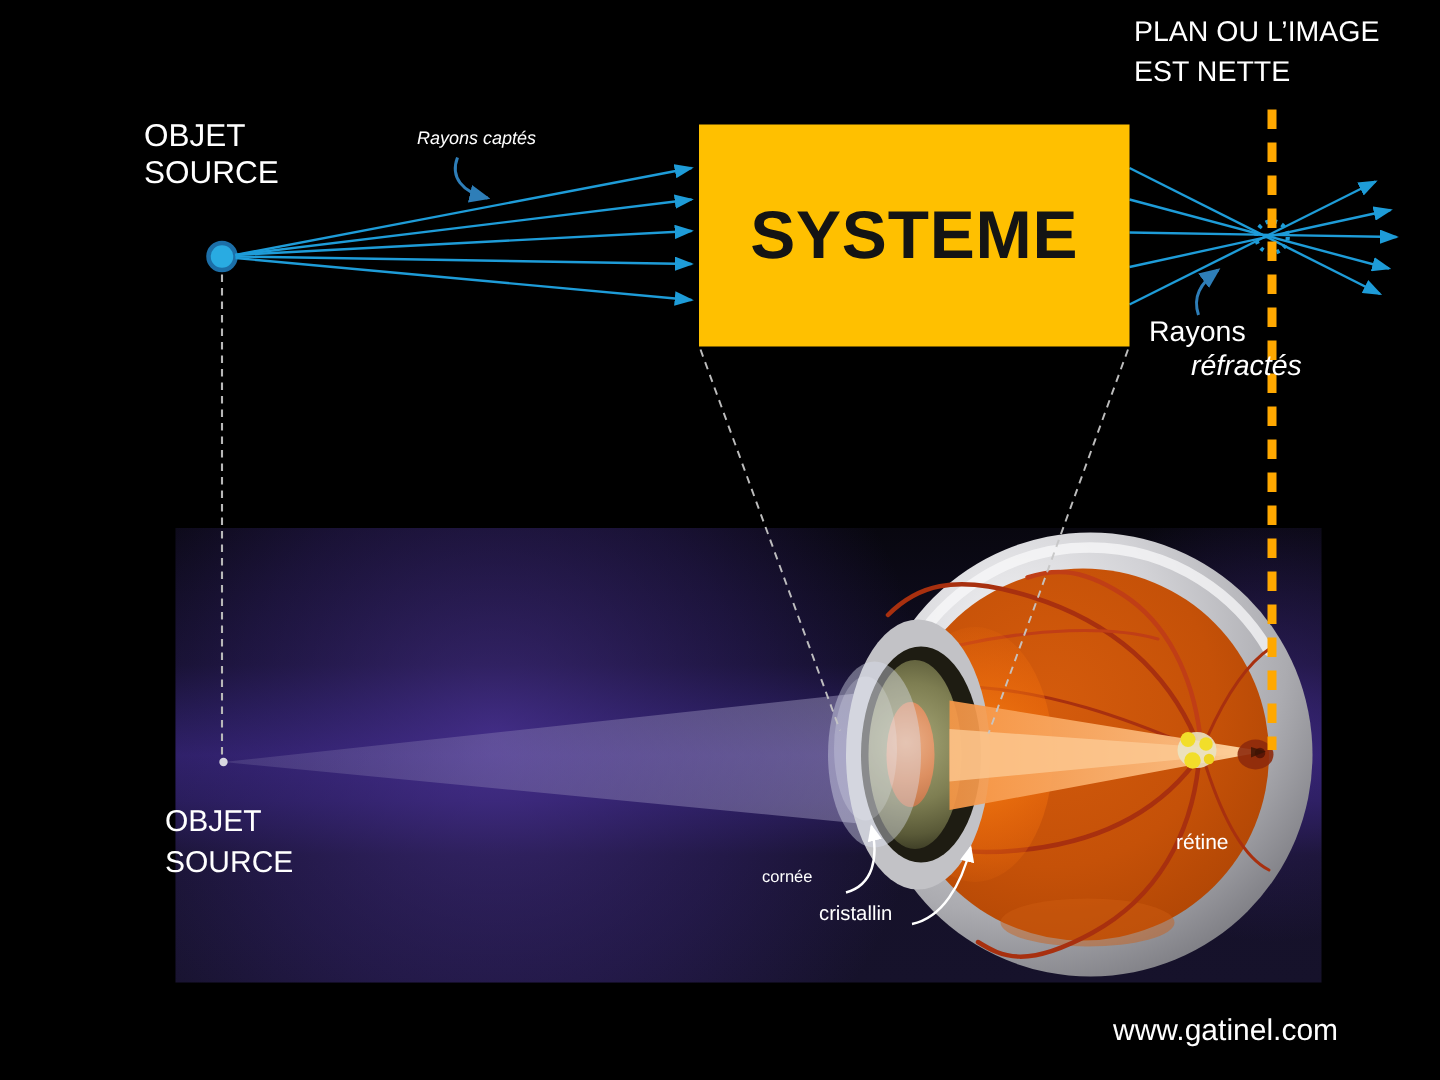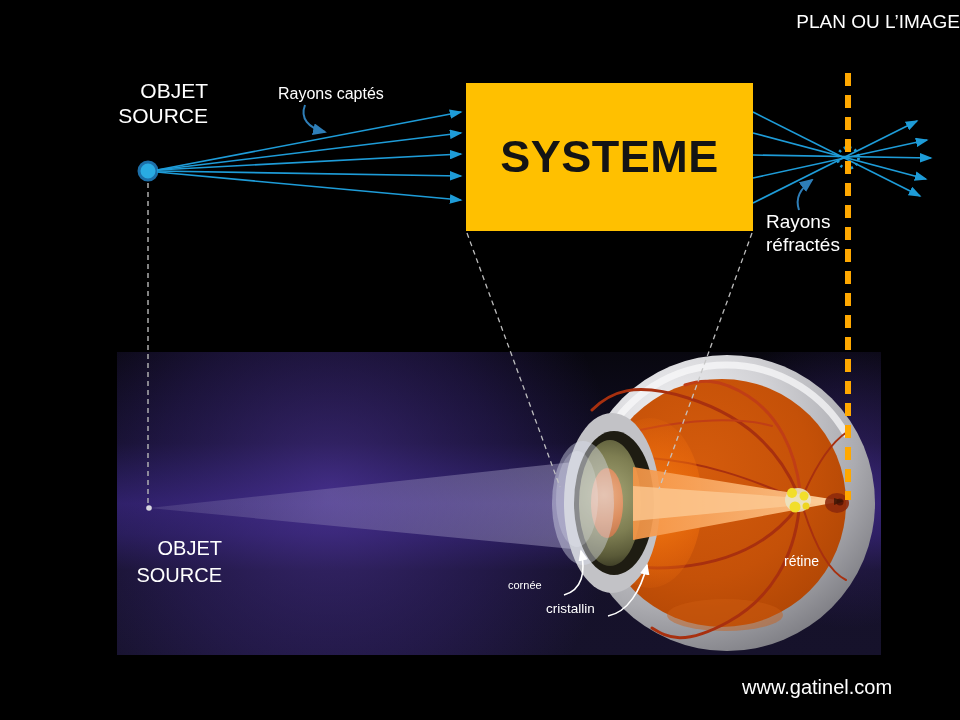--- a/index.html
+++ b/index.html
@@ -1,29 +1,29 @@
 <!DOCTYPE html>
 <html style="--box_yellow: #FFC000; --ray_blue: #1E9CD8; --dashed_orange: #FFA800; --arrow_navy: #2E7EB8; --source_dot_fill: #29ABE2; --source_dot_edge: #1C6FA8; --text_white: #FFFFFF; --fundus_orange: #C55108; --panel_navy: #14102A;"><head>
 <meta charset="utf-8">
 <style>
   html,body{margin:0;padding:0;background:#000;}
   #stage{position:relative;width:960px;height:720px;background:#000;overflow:hidden;
          font-family:"Liberation Sans",sans-serif;}
   #art{position:absolute;left:0;top:0;}
   .lbl{position:absolute;color:#fff;z-index:5;}
-  .ctr{text-align:right;}
+  .ctr{text-align:left;}
   #objet-source-top{left:96px;top:78px;width:112px;font-size:21px;line-height:25px;}
-  #rayons-captes{left:278px;top:85px;font-size:16px;}
+  #rayons-captes{left:278px;top:85px;font-size:12px;font-style:italic;}
   #sys-box{position:absolute;left:466px;top:83px;width:287px;height:148px;z-index:4;
            background:var(--box_yellow,#FFC000);display:flex;flex-direction:column;
            align-items:center;justify-content:center;}
   #sys-box .big{font-weight:bold;font-size:45px;line-height:56px;color:#141414;letter-spacing:0.5px;}
   #plan-image{left:756px;top:8px;width:204px;font-size:19px;line-height:27px;}
   #rayons-refractes{left:766px;top:210px;font-size:19px;line-height:23px;}
-  #rayons-refractes .it{}
+  #rayons-refractes .it{font-style:italic;margin-left:28px;}
   #objet-source-bottom{left:110px;top:535px;width:112px;font-size:20px;line-height:27px;}
   #cornee{left:508px;top:579px;font-size:11px;}
   #cristallin{left:546px;top:601px;font-size:13.5px;}
   #retine{left:784px;top:539px;font-size:14px;margin-top:14px;}
   #website{left:742px;top:676px;font-size:20px;}
   
   .ray{stroke:var(--ray_blue,#1E9CD8);stroke-width:1.6;fill:none;}
   .mk-blue{fill:var(--ray_blue,#1E9CD8);}
   .mk-navy{fill:var(--arrow_navy,#2E7EB8);}
   .mk-white{fill:#ffffff;}
@@ -204,20 +204,21 @@
 
   <div class="lbl ctr" id="objet-source-top">
     <div>OBJET</div>
     <div>SOURCE</div>
   </div>
 
   <div class="lbl" id="rayons-captes">Rayons captés</div>
 
   <div class="lbl ctr" id="plan-image">
     <div>PLAN OU L’IMAGE</div>
+    <div>EST NETTE</div>
   </div>
 
   <div class="lbl" id="rayons-refractes">
     <div>Rayons</div>
     <div class="it">réfractés</div>
   </div>
 
   <div class="lbl ctr" id="objet-source-bottom">
     <div>OBJET</div>
     <div>SOURCE</div>

